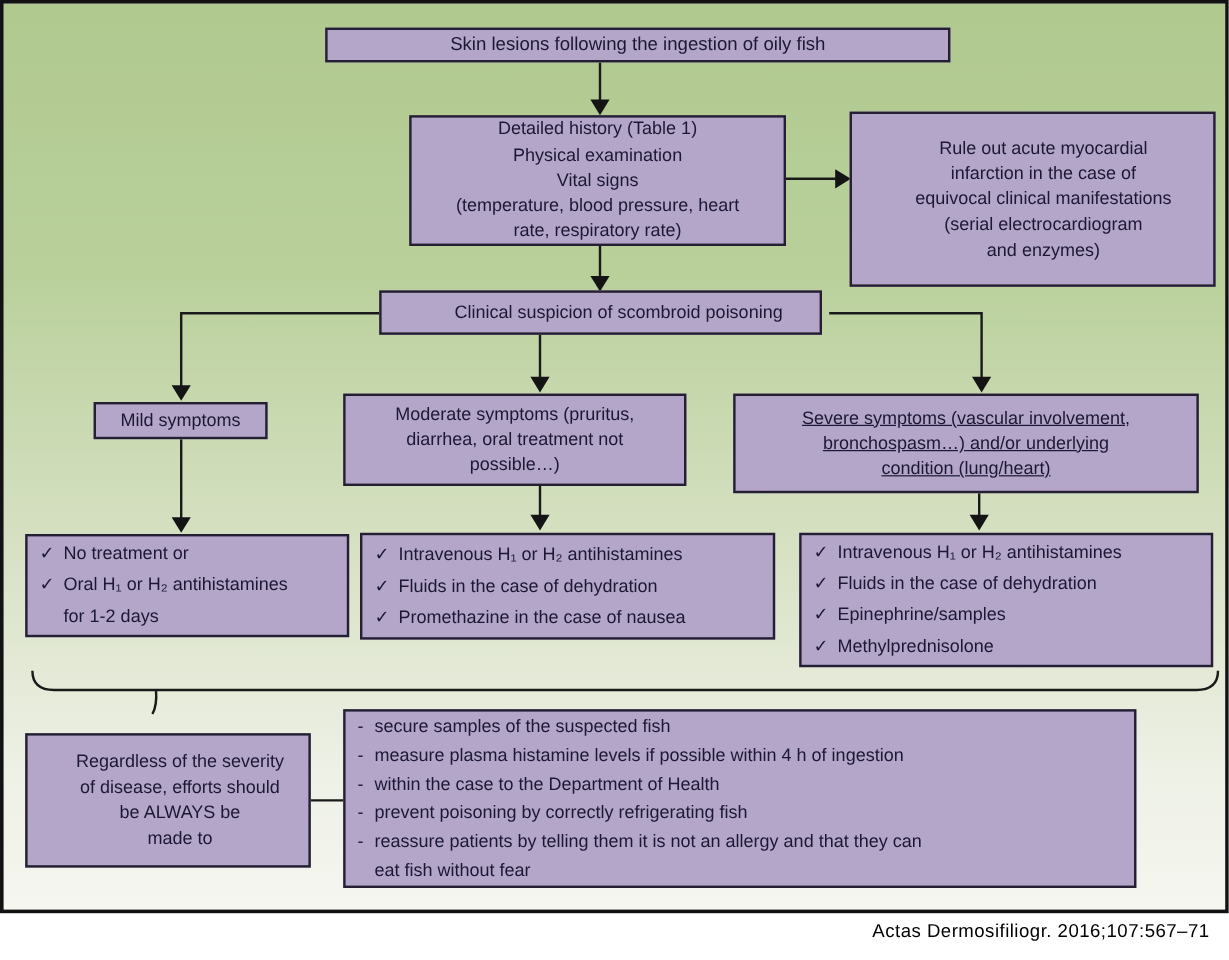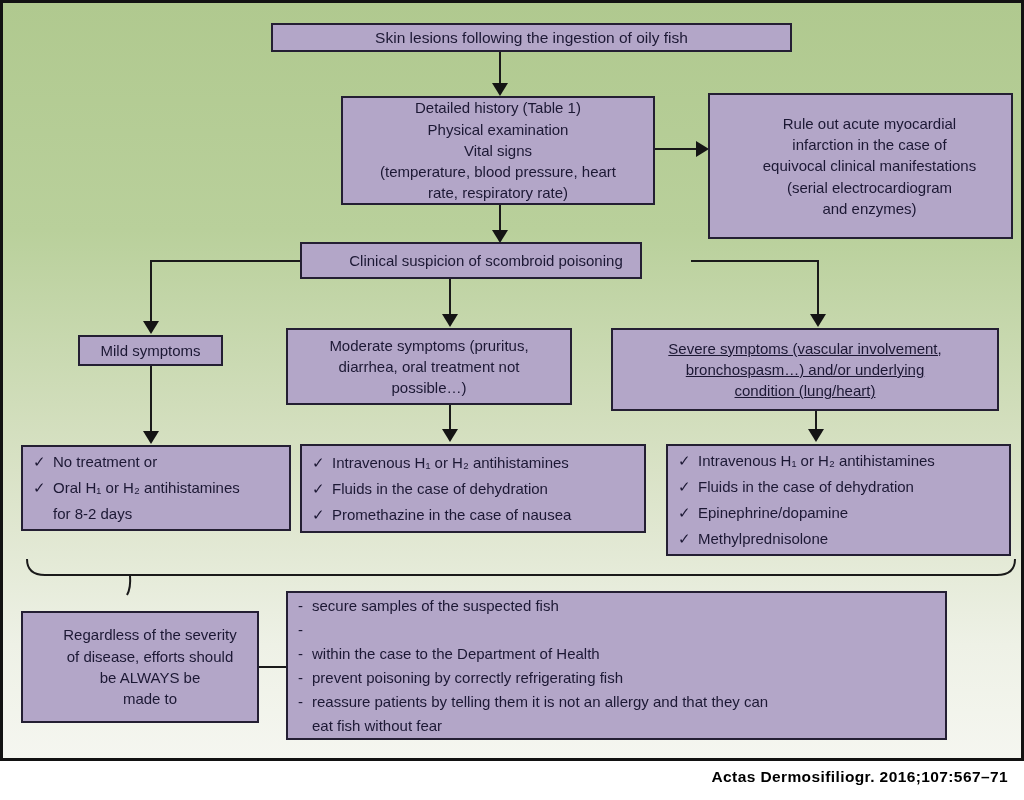--- a/index.html
+++ b/index.html
@@ -38,21 +38,21 @@
     padding:4px 8px 4px 10px;
   }
   .list-item { display:flex; align-items:flex-start; line-height:26px; }
   .list-item .marker { flex:none; width:20px; text-align:left; }
   .list-item .txt { white-space:pre-line; }
   .actions-box .list-item { line-height:24px; }
   .actions-box .list-item .marker { width:14px; }
   svg.connectors { position:absolute; left:0; top:0; pointer-events:none; }
   .caption {
     position:absolute; right:16px; top:768px;
-    font-size:15.5px; font-weight:bold; color:#000;
+    font-size:15.5px; font-weight:normal; color:#000;
     letter-spacing:0.4px;
   }
 </style>
 </head>
 <body>
 
 <div id="diagram">
 
   <svg class="connectors" width="1024" height="761" viewBox="0 0 1024 761">
     <g stroke="#1a1a1a" stroke-width="2" fill="none">
@@ -89,41 +89,41 @@
 Vital signs
 (temperature, blood pressure, heart
 rate, respiratory rate)</div>
 
   <div class="box" style="left:705px; top:90px; width:305px; height:146px;padding-left:24px;">Rule out acute myocardial
 infarction in the case of
 equivocal clinical manifestations
 (serial electrocardiogram
 and enzymes)</div>
 
-  <div class="box" style="left:297px; top:239px; width:342px; height:37px;padding-left:36px;">Clinical suspicion of scombroid poisoning</div>
+  <div class="box" style="left:313px; top:239px; width:369px; height:37px;padding-left:36px;">Clinical suspicion of scombroid poisoning</div>
 
   <div class="box" style="left:283px; top:325px; width:286px; height:77px;">Moderate symptoms (pruritus,
 diarrhea, oral treatment not
 possible…)</div>
 
   <div class="box" style="left:75px; top:332px; width:145px; height:31px;">Mild symptoms</div>
 
   <div class="box" style="left:608px; top:325px; width:388px; height:83px;text-decoration:underline;">Severe symptoms (vascular involvement,
 bronchospasm…) and/or underlying
 condition (lung/heart)</div>
 
   <div class="list-box" style="left:18px; top:442px; width:270px; height:86px;">
     <div class="list-item">
       <span class="marker">✓</span>
       <span class="txt">No treatment or</span>
     </div>
     <div class="list-item">
       <span class="marker">✓</span>
       <span class="txt">Oral H₁ or H₂ antihistamines
-for 8-2 days</span>
+for 1-2 days</span>
     </div>
   </div>
 
   <div class="list-box" style="left:297px; top:441px; width:346px; height:89px;">
     <div class="list-item">
       <span class="marker">✓</span>
       <span class="txt">Intravenous H₁ or H₂ antihistamines</span>
     </div>
     <div class="list-item">
       <span class="marker">✓</span>
@@ -139,40 +139,41 @@
     <div class="list-item">
       <span class="marker">✓</span>
       <span class="txt">Intravenous H₁ or H₂ antihistamines</span>
     </div>
     <div class="list-item">
       <span class="marker">✓</span>
       <span class="txt">Fluids in the case of dehydration</span>
     </div>
     <div class="list-item">
       <span class="marker">✓</span>
-      <span class="txt">Epinephrine/dopamine</span>
+      <span class="txt">Epinephrine/samples</span>
     </div>
     <div class="list-item">
       <span class="marker">✓</span>
       <span class="txt">Methylprednisolone</span>
     </div>
   </div>
 
   <div class="box" style="left:18px; top:608px; width:238px; height:112px;padding-left:26px;">Regardless of the severity
 of disease, efforts should
 be ALWAYS be
 made to</div>
 
   <div class="list-box actions-box" style="left:283px; top:588px; width:661px; height:149px;">
     <div class="list-item">
       <span class="marker">-</span>
       <span class="txt">secure samples of the suspected fish</span>
     </div>
     <div class="list-item">
       <span class="marker">-</span>
+      <span class="txt">measure plasma histamine levels if possible within 4 h of ingestion</span>
     </div>
     <div class="list-item">
       <span class="marker">-</span>
       <span class="txt">within the case to the Department of Health</span>
     </div>
     <div class="list-item">
       <span class="marker">-</span>
       <span class="txt">prevent poisoning by correctly refrigerating fish</span>
     </div>
     <div class="list-item">

